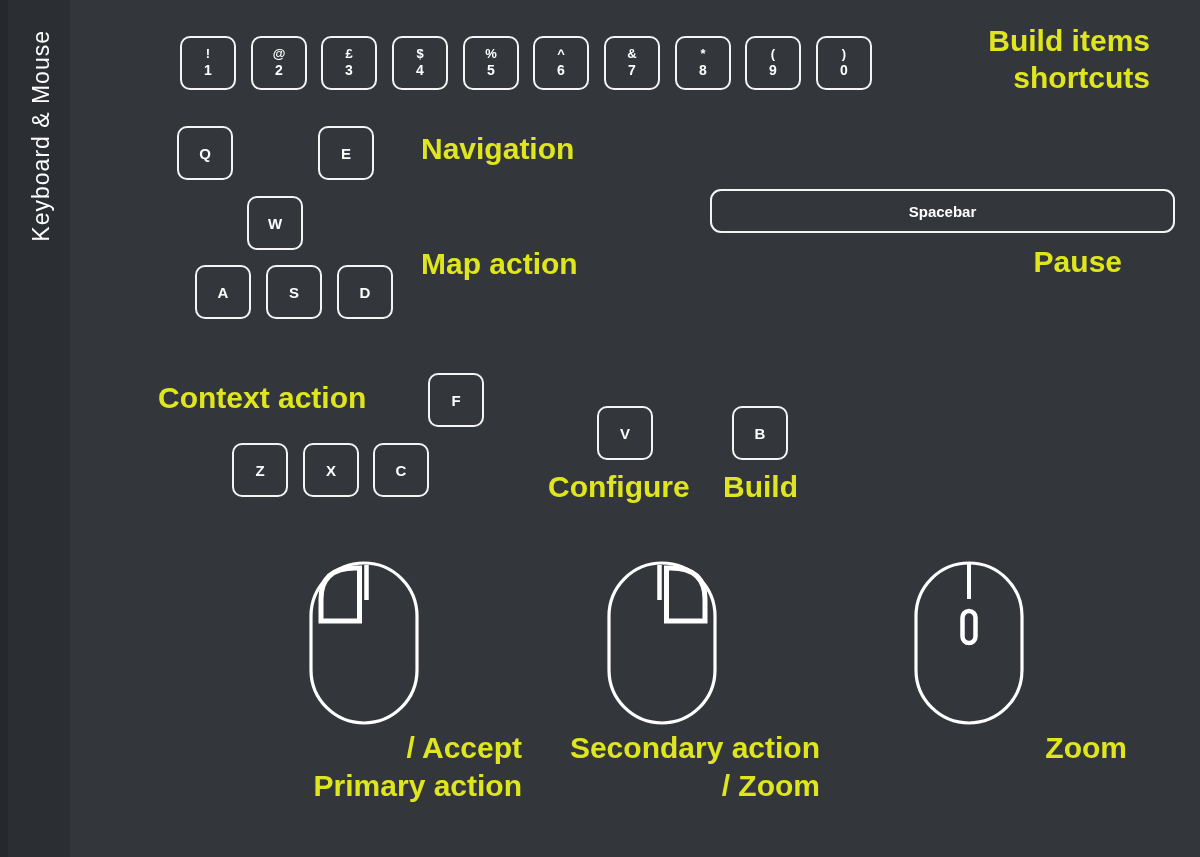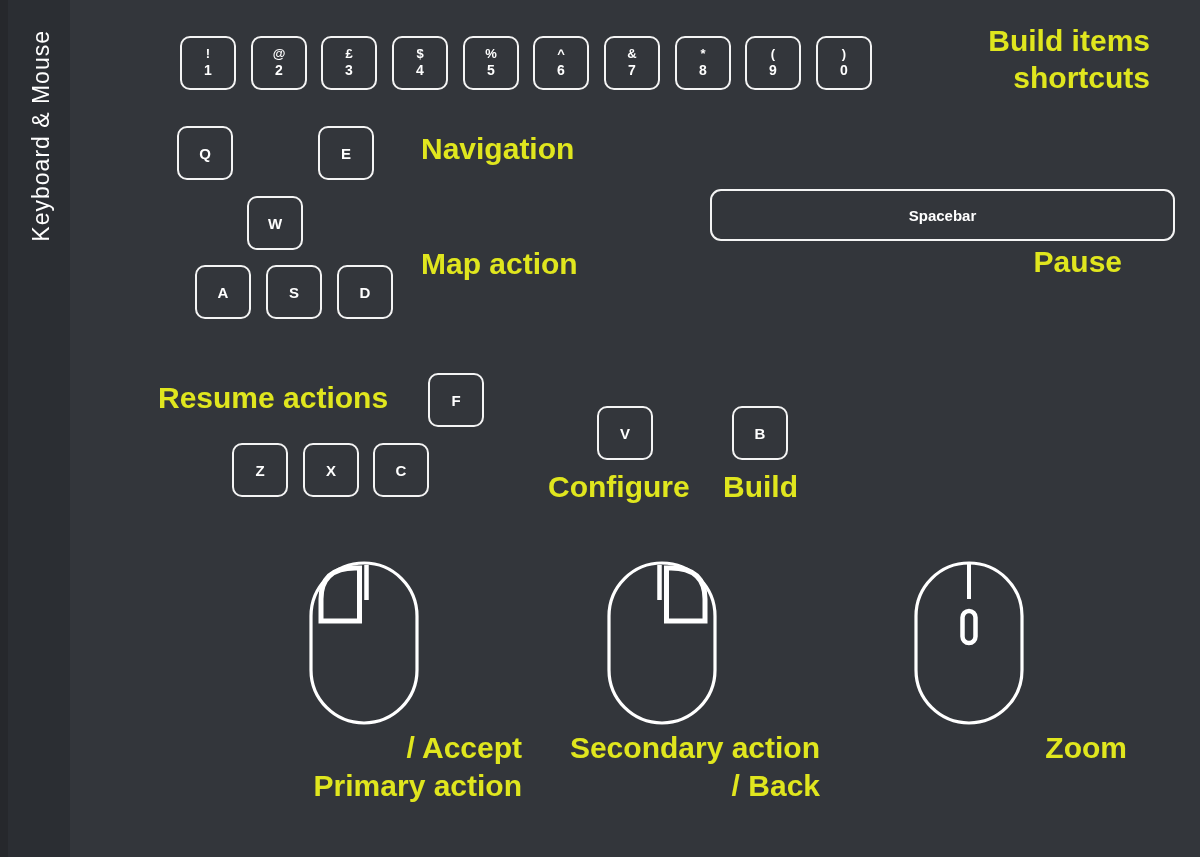--- a/index.html
+++ b/index.html
@@ -19,21 +19,21 @@
   .key{
     position:absolute;width:56px;height:54px;box-sizing:border-box;
     border:2.5px solid var(--key-outline,#f4f4f4);border-radius:10px;
     display:flex;flex-direction:column;align-items:center;justify-content:center;
     color:var(--text-white,#ffffff);font-weight:bold;
   }
   .key .letter{font-size:15px;line-height:1;}
   .key .sym{font-size:13px;line-height:1.15;}
   .key .knum{font-size:14px;line-height:1.15;}
   .spacebar{
-    position:absolute;left:710px;top:189px;width:465px;height:52px;box-sizing:border-box;
+    position:absolute;left:710px;top:189px;width:465px;height:44px;box-sizing:border-box;
     border:2.5px solid var(--key-outline,#f4f4f4);border-radius:11px;
     display:flex;align-items:center;justify-content:center;
     color:var(--text-white,#ffffff);font-weight:bold;font-size:15px;
   }
   .ylabel{
     position:absolute;color:var(--accent-yellow,#e0e61e);
     font-weight:bold;font-size:30px;line-height:37px;white-space:nowrap;text-align:center;
   }
   .ylabel.centered{text-align:right;}
   .mouse{position:absolute;width:110px;height:164px;}
@@ -115,21 +115,21 @@
   </div>
   <div class="ylabel" style="left:421px;top:245px">Map action</div>
 
   <div class="spacebar">
     <span>Spacebar</span>
   </div>
   <div class="ylabel centered" style="left:762px;top:243px;width:360px">
     <div>Pause</div>
   </div>
 
-  <div class="ylabel" style="left:158px;top:379px">Resume actions</div>
+  <div class="ylabel" style="left:158px;top:379px">Context action</div>
   <div class="key" style="left:428px;top:373px">
     <span class="letter">F</span>
   </div>
   <div class="key" style="left:232px;top:443px">
     <span class="letter">Z</span>
   </div>
   <div class="key" style="left:303px;top:443px">
     <span class="letter">X</span>
   </div>
   <div class="key" style="left:373px;top:443px">
@@ -159,21 +159,21 @@
 
   <div class="mouse" style="left:607px;top:561px">
     <svg viewBox="0 0 110 164" fill="none" stroke="#ffffff">
       <rect x="2" y="2" width="106" height="160" rx="53" ry="53" stroke-width="3.2"></rect>
       <path d="M 59.5 7 L 59.5 60 L 98 60 L 98 38 Q 98 7 64 7 Z" stroke-width="5" stroke-linejoin="miter"></path>
       <line x1="52.5" y1="4" x2="52.5" y2="39" stroke-width="4.5"></line>
     </svg>
   </div>
   <div class="ylabel centered" style="left:500px;top:729px;width:320px;line-height:38px">
     <div>Secondary action</div>
-    <div>/ Back</div>
+    <div>/ Zoom</div>
   </div>
 
   <div class="mouse" style="left:914px;top:561px">
     <svg viewBox="0 0 110 164" fill="none" stroke="#ffffff">
       <rect x="2" y="2" width="106" height="160" rx="53" ry="53" stroke-width="3.2"></rect>
       <line x1="55" y1="3" x2="55" y2="38" stroke-width="4"></line>
       <rect x="48.5" y="50" width="13" height="32" rx="6.5" ry="6.5" stroke-width="4.5"></rect>
     </svg>
   </div>
   <div class="ylabel centered" style="left:807px;top:729px;width:320px;line-height:38px">

